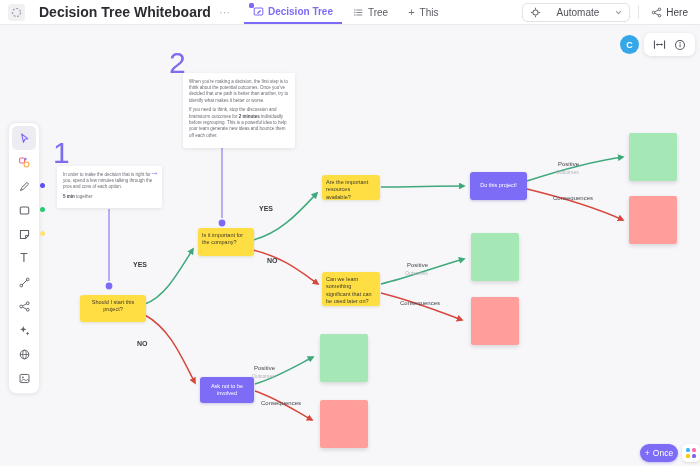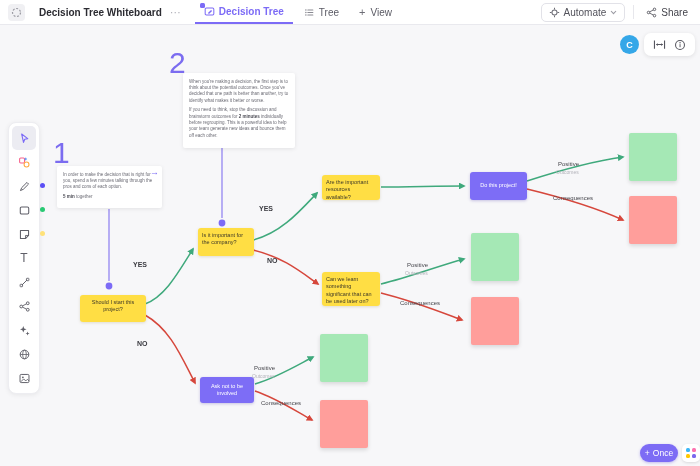--- a/index.html
+++ b/index.html
@@ -5,31 +5,31 @@
   html,body{margin:0;padding:0;}
   body{font-family:"Liberation Sans",sans-serif;background:#e9e9ec;}
   .app{position:relative;width:700px;height:466px;background:#f7f7f9;overflow:hidden;}
 
   
   .topbar{position:absolute;top:0;left:0;width:700px;height:25px;background:#ffffff;
     border-bottom:1px solid #e9e9ee;display:flex;align-items:stretch;padding:0 8px;box-sizing:border-box;z-index:10;}
   .tb-left{display:flex;align-items:center;gap:6px;}
   .tb-iconbtn{width:17px;height:17px;border:none;background:#f0f0f3;border-radius:4px;
     display:flex;align-items:center;justify-content:center;padding:0;cursor:pointer;}
-  .tb-title{font-size:10px;font-weight:bold;color:#2b2b31;white-space:nowrap;padding-left:8px;}
+  .tb-title{font-size:14px;font-weight:bold;color:#2b2b31;white-space:nowrap;padding-left:8px;}
   .tb-dots{border:none;background:none;color:#b4b4bc;font-size:11px;padding:0 2px;cursor:pointer;line-height:1;}
   .tabs{display:flex;align-items:stretch;margin-left:12px;gap:2px;}
   .tab{position:relative;display:flex;align-items:center;gap:4px;padding:0 9px;font-size:10px;
     color:#5a5a64;cursor:pointer;white-space:nowrap;}
   .tab.active{color:#7c6bf6;border-bottom:2px solid #7c6bf6;font-weight:bold;}
   .tab .badge{position:absolute;top:3px;left:5px;width:5px;height:5px;background:#7c6bf6;border-radius:1.5px;}
   .tab .dot-orange{position:absolute;top:4px;left:8px;width:3px;height:3px;background:#f5a33b;border-radius:50%;}
   .tab .plus{font-size:11px;color:#6d6d76;margin-right:1px;}
   .tb-right{margin-left:auto;display:flex;align-items:center;gap:8px;}
-  .automate-btn{display:flex;align-items:center;gap:4px;border:1px solid #e2e2e8;background:#fff;
+  .automate-btn{display:flex;align-items:center;gap:16px;border:1px solid #e2e2e8;background:#fff;
     border-radius:5px;padding:3px 7px;font-size:10px;color:#52525b;cursor:pointer;}
   .vdiv{width:1px;height:14px;background:#e7e7ec;}
   .share-btn{display:flex;align-items:center;gap:4px;border:none;background:none;
     font-size:10px;color:#43434b;cursor:pointer;padding:2px 4px;}
 
   
   .canvas{position:absolute;top:25px;left:0;width:700px;height:441px;background:#f7f7f9;}
   .overlay{position:absolute;top:-25px;left:0;pointer-events:none;z-index:1;}
 
   
@@ -114,21 +114,21 @@
         <svg width="11" height="11" viewBox="0 0 13 13">
           <path d="M4.5 3.5h6M4.5 6.5h6M4.5 9.5h6" stroke="#8a8a92" stroke-width="1.2" stroke-linecap="round"></path>
           <circle cx="2.2" cy="3.5" r=".9" fill="#8a8a92"></circle>
             <circle cx="2.2" cy="6.5" r=".9" fill="#8a8a92"></circle>
             <circle cx="2.2" cy="9.5" r=".9" fill="#8a8a92"></circle>
         </svg>
         <span>Tree</span>
       </div>
       <div class="tab">
         <span class="plus">+</span>
-        <span>View</span>
+        <span>This</span>
       </div>
     </nav>
 
     <div class="tb-right">
       <button class="automate-btn">
         <svg width="11" height="11" viewBox="0 0 13 13">
           <circle cx="6.5" cy="6.5" r="3" fill="none" stroke="#6c6c75" stroke-width="1.2"></circle>
           <path d="M6.5 1v2M6.5 10v2M1 6.5h2M10 6.5h2" stroke="#6c6c75" stroke-width="1.2"></path>
         </svg>
         <span>Automate</span>
@@ -137,21 +137,21 @@
         </svg>
       </button>
       <div class="vdiv"></div>
       <button class="share-btn">
         <svg width="11" height="11" viewBox="0 0 14 14">
           <circle cx="3.2" cy="7" r="1.6" fill="none" stroke="#5a5a63" stroke-width="1.2"></circle>
           <circle cx="10.8" cy="3" r="1.6" fill="none" stroke="#5a5a63" stroke-width="1.2"></circle>
           <circle cx="10.8" cy="11" r="1.6" fill="none" stroke="#5a5a63" stroke-width="1.2"></circle>
           <path d="M4.6 6.2 9.4 3.8M4.6 7.8 9.4 10.2" stroke="#5a5a63" stroke-width="1.1"></path>
         </svg>
-        <span>Share</span>
+        <span>Here</span>
       </button>
     </div>
   </header>
 
   <div class="canvas">
 
     <svg class="overlay" width="700" height="466">
       <defs>
         <marker id="mg" viewBox="0 0 8 8" refX="6" refY="4" markerWidth="4.6" markerHeight="4.6" orient="auto">
           <path d="M0 0 L8 4 L0 8 Z" fill="#3fa97c"></path>

